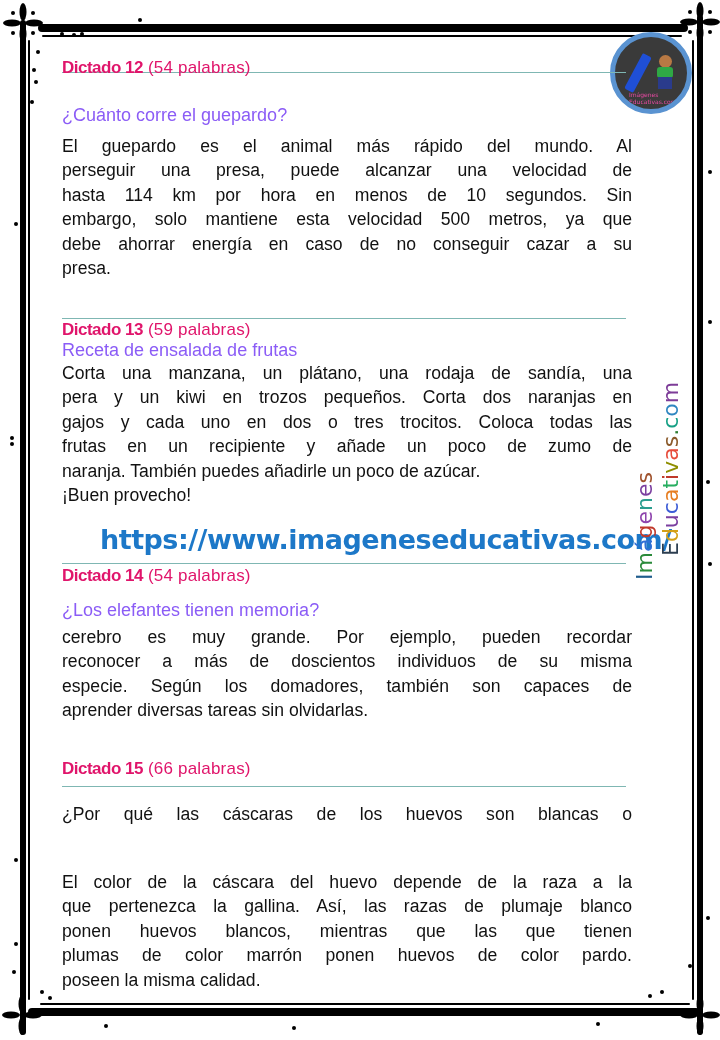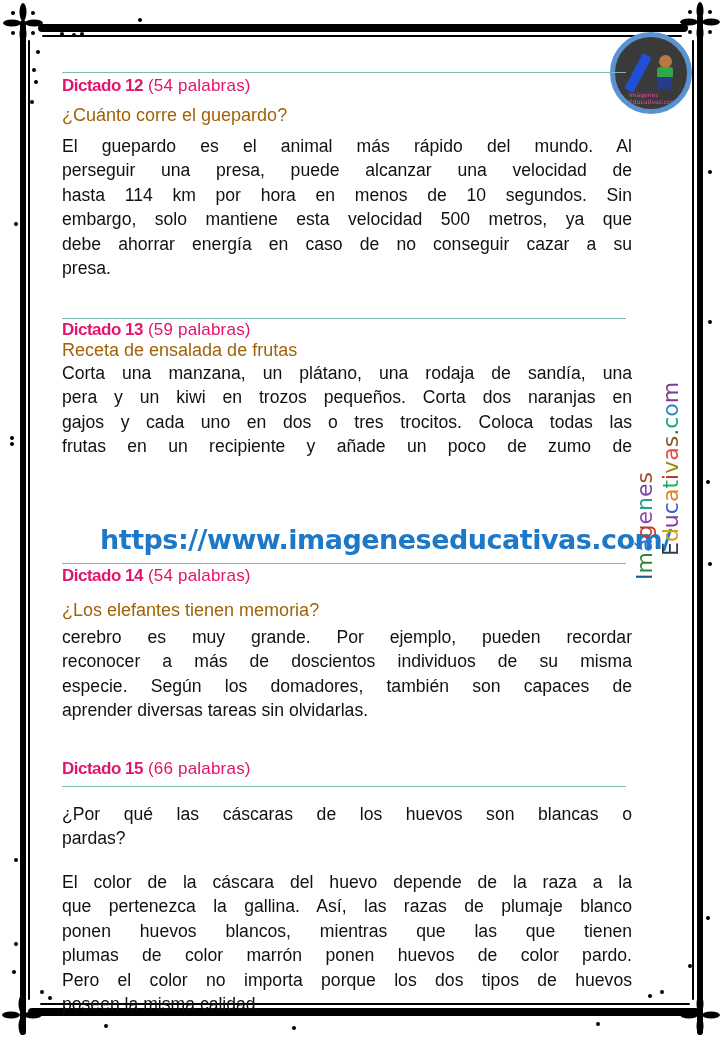--- a/index.html
+++ b/index.html
@@ -35,21 +35,21 @@
   .badge .kid .shirt { position: absolute; left: 2px; top: 12px; width: 16px; height: 11px; background: #2fa845; border-radius: 3px; }
   .badge .kid .pants { position: absolute; left: 3px; top: 22px; width: 14px; height: 12px; background: #2a3b8c; }
   .badge .txt { position: absolute; left: 14px; top: 54px; font-size: 6px; color: #e94aa3; line-height: 7px; }
   .rule { position: absolute; left: 62px; width: 564px; height: 1px; background: #7fb7b3; }
   .heading {
     position: absolute; left: 62px; font-size: 17px; color: #e0156b;
     font-family: "Liberation Sans", sans-serif; letter-spacing: 0.2px;
   }
   .heading .b { font-weight: bold; letter-spacing: -0.5px; }
   .subtitle {
-    position: absolute; left: 62px; font-size: 18px; color: #a16207;
+    position: absolute; left: 62px; font-size: 18px; color: #8b5cf6;
     font-family: "Liberation Sans", sans-serif;
   }
   .body-text {
     position: absolute; left: 62px; width: 570px; font-size: 17.6px; line-height: 24.4px;
     text-align: justify; color: #111; font-family: "Liberation Sans", sans-serif;
   }
   .body-text .ln { display: block; text-align: justify; text-align-last: justify; white-space: nowrap; overflow: visible; }
   .body-text .ln.last { text-align-last: left; }
   .url {
     position: absolute; left: 100px; top: 524px; font-size: 27px; font-weight: bold;
@@ -140,21 +140,21 @@
     <div class="head"></div>
       <div class="shirt"></div>
       <div class="pants"></div>
   </div>
   <div class="txt">
     <span>Imágenes</span><br><span>Educativas.com</span>
   </div>
 </div>
 
 <div class="rule" style="top:72px"></div>
-<div class="heading" style="top:76px">
+<div class="heading" style="top:58px">
   <span class="b">Dictado 12</span>
   <span>(54 palabras)</span>
 </div>
 <div class="subtitle" style="top:105px">¿Cuánto corre el guepardo?</div>
 <div class="body-text" style="top:134px">
   <span class="ln">El guepardo es el animal más rápido del mundo. Al</span>
   <span class="ln">perseguir una presa, puede alcanzar una velocidad de</span>
   <span class="ln">hasta 114 km por hora en menos de 10 segundos. Sin</span>
   <span class="ln">embargo, solo mantiene esta velocidad 500 metros, ya que</span>
   <span class="ln">debe ahorrar energía en caso de no conseguir cazar a su</span>
@@ -165,20 +165,22 @@
 <div class="heading" style="top:320px">
   <span class="b">Dictado 13</span>
   <span>(59 palabras)</span>
 </div>
 <div class="subtitle" style="top:340px">Receta de ensalada de frutas</div>
 <div class="body-text" style="top:361px">
   <span class="ln">Corta una manzana, un plátano, una rodaja de sandía, una</span>
   <span class="ln">pera y un kiwi en trozos pequeños. Corta dos naranjas en</span>
   <span class="ln">gajos y cada uno en dos o tres trocitos. Coloca todas las</span>
   <span class="ln">frutas en un recipiente y añade un poco de zumo de</span>
+  <span class="ln last">naranja. También puedes añadirle un poco de azúcar.</span>
+  <span class="ln last">¡Buen provecho!</span>
 </div>
 
 <div class="url">https://www.imageneseducativas.com/</div>
 
 <div class="rule" style="top:563px"></div>
 <div class="heading" style="top:566px">
   <span class="b">Dictado 14</span>
   <span>(54 palabras)</span>
 </div>
 <div class="subtitle" style="top:600px">¿Los elefantes tienen memoria?</div>
@@ -189,25 +191,23 @@
   <span class="ln last">aprender diversas tareas sin olvidarlas.</span>
 </div>
 
 <div class="rule" style="top:786px"></div>
 <div class="heading" style="top:759px">
   <span class="b">Dictado 15</span>
   <span>(66 palabras)</span>
 </div>
 <div class="body-text" style="top:802px">
   <span class="ln">¿Por qué las cáscaras de los huevos son blancas o</span>
-  <span class="ln last">pardas?</span>
 </div>
 <div class="body-text" style="top:870px">
   <span class="ln">El color de la cáscara del huevo depende de la raza a la</span>
   <span class="ln">que pertenezca la gallina. Así, las razas de plumaje blanco</span>
   <span class="ln">ponen huevos blancos, mientras que las que tienen</span>
   <span class="ln">plumas de color marrón ponen huevos de color pardo.</span>
-  <span class="ln">Pero el color no importa porque los dos tipos de huevos</span>
   <span class="ln last">poseen la misma calidad.</span>
 </div>
 
 <div class="vert" id="vert1" style="left:632px;top:580px;font-size:22px;"><span style="color: rgb(31, 92, 140);">I</span><span style="color: rgb(42, 138, 58);">m</span><span style="color: rgb(47, 111, 214);">á</span><span style="color: rgb(192, 57, 43);">g</span><span style="color: rgb(142, 68, 173);">e</span><span style="color: rgb(42, 157, 143);">n</span><span style="color: rgb(123, 63, 160);">e</span><span style="color: rgb(160, 82, 45);">s</span></div>
 <div class="vert" id="vert2" style="left:658px;top:556px;font-size:22px;"><span style="color: rgb(44, 62, 80);">E</span><span style="color: rgb(212, 160, 23);">d</span><span style="color: rgb(123, 63, 160);">u</span><span style="color: rgb(59, 91, 214);">c</span><span style="color: rgb(230, 126, 34);">a</span><span style="color: rgb(39, 174, 96);">t</span><span style="color: rgb(192, 57, 43);">i</span><span style="color: rgb(142, 142, 0);">v</span><span style="color: rgb(231, 76, 60);">a</span><span style="color: rgb(139, 90, 43);">s</span><span style="color: rgb(46, 125, 50);">.</span><span style="color: rgb(22, 160, 133);">c</span><span style="color: rgb(46, 134, 193);">o</span><span style="color: rgb(125, 60, 152);">m</span></div>
 
 </body></html>

